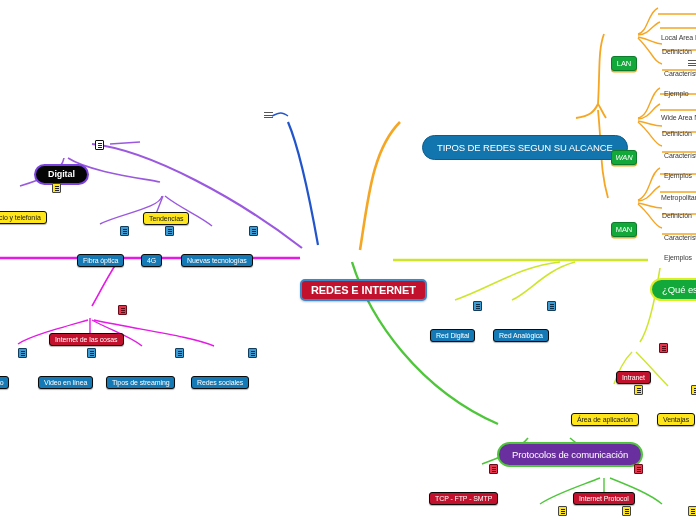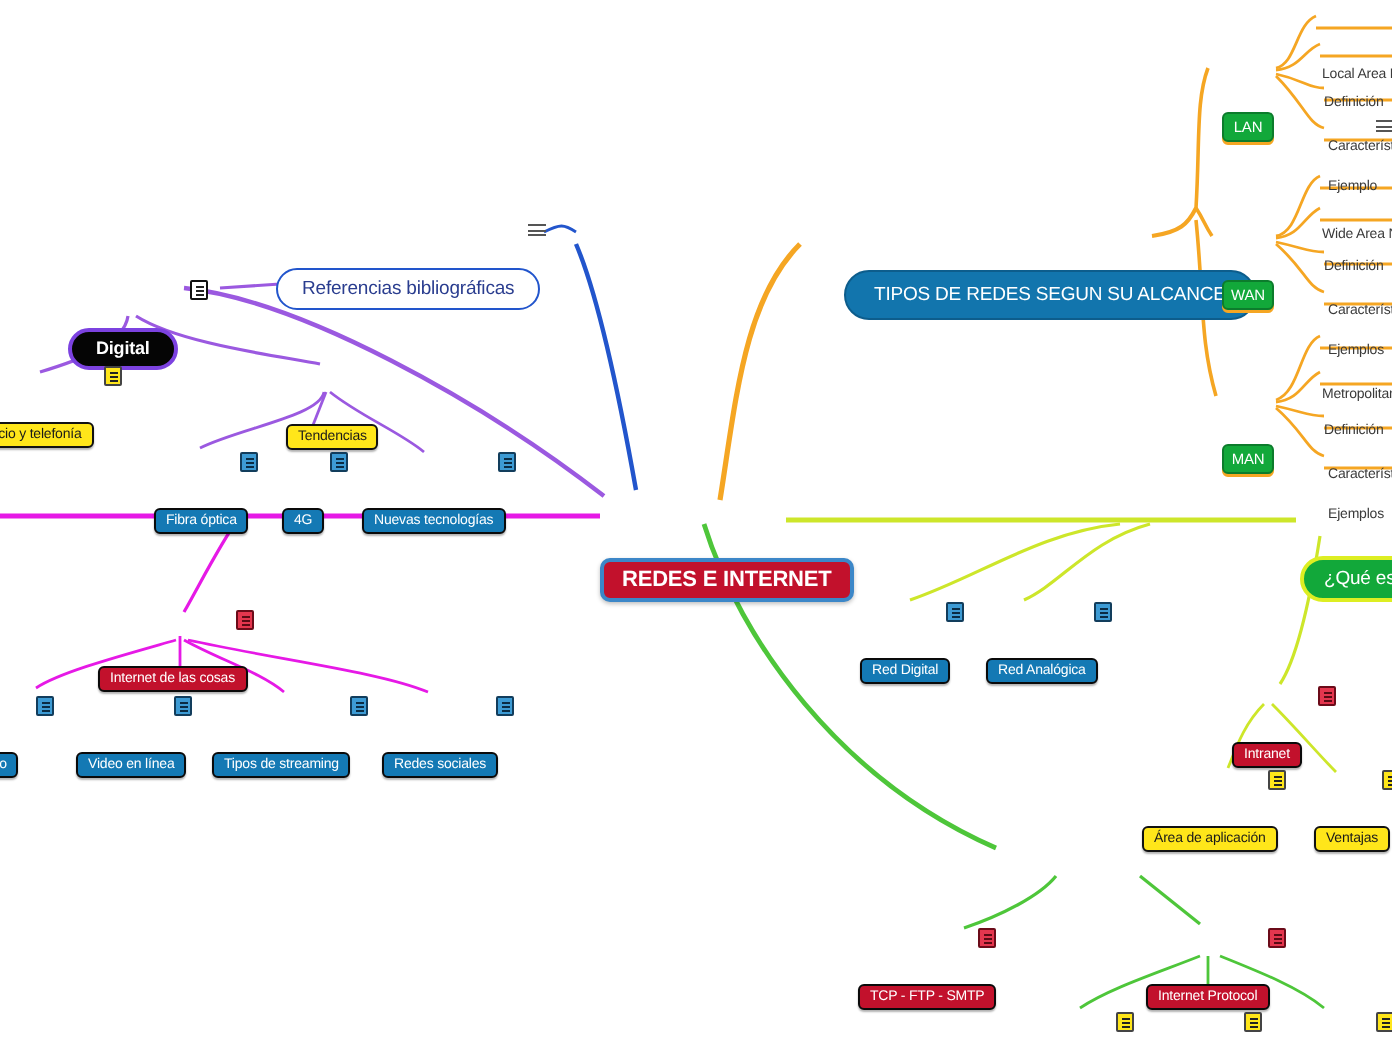--- a/index.html
+++ b/index.html
@@ -242,21 +242,21 @@
     <path d="M604 478 L 604 492" stroke="#4ec63a" stroke-width="1.4" fill="none"></path>
     <path d="M600 478 C 580 486, 555 494, 540 504" stroke="#4ec63a" stroke-width="1.4" fill="none"></path>
     <path d="M610 478 C 630 486, 650 494, 662 504" stroke="#4ec63a" stroke-width="1.4" fill="none"></path>
   </svg>
 
   <div class="node n-pill-blue" style="left:422px;top:106px;">TIPOS DE REDES SEGUN SU ALCANCE</div>
 
   <div class="node n-center" style="left:300px;top:250px;">REDES E INTERNET</div>
 
   <div class="node n-green" style="left:611px;top:27px;">LAN</div>
-  <div class="node n-green" style="left:611px;top:111px;">WAN</div>
+  <div class="node n-green" style="left:611px;top:121px;font-style:italic;">WAN</div>
   <div class="node n-green" style="left:611px;top:193px;">MAN</div>
 
   <div class="node n-plain" style="left:659px;top:2px;">Local Area N</div>
   <div class="node n-plain" style="left:660px;top:16px;">Definición</div>
   <div class="node n-plain" style="left:662px;top:38px;">Característic</div>
   <div class="node n-plain" style="left:662px;top:58px;">Ejemplo</div>
   <div class="note n" style="left:688px;top:58px;">
       <i></i>
       <i></i>
       <i></i>
@@ -267,21 +267,20 @@
   <div class="node n-plain" style="left:662px;top:120px;">Característic</div>
   <div class="node n-plain" style="left:662px;top:140px;">Ejemplos</div>
 
   <div class="node n-plain" style="left:659px;top:162px;">Metropolitan</div>
   <div class="node n-plain" style="left:660px;top:180px;">Definición</div>
   <div class="node n-plain" style="left:662px;top:202px;">Característic</div>
   <div class="node n-plain" style="left:662px;top:222px;">Ejemplos</div>
 
   <div class="node n-pill-green" style="left:650px;top:249px;">¿Qué es</div>
 
-  <div class="node n-pill-white" style="left:138px;top:105px;">Referencias bibliográficas</div>
   <div class="note n" style="left:264px;top:110px;">
       <i></i>
       <i></i>
       <i></i>
     </div>
 
   <div class="node n-pill-black" style="left:34px;top:135px;">Digital</div>
   <div class="note k" style="left:95px;top:140px;">
       <i></i>
       <i></i>
@@ -381,20 +380,21 @@
       <i></i>
     </div>
 
   <div class="node n-yellow" style="left:657px;top:384px;">Ventajas</div>
   <div class="note y" style="left:691px;top:385px;">
       <i></i>
       <i></i>
       <i></i>
     </div>
 
+  <div class="node n-pill-purple" style="left:497px;top:413px;">Protocolos de comunicación</div>
 
   <div class="node n-crimson" style="left:429px;top:463px;">TCP - FTP - SMTP</div>
   <div class="note r" style="left:489px;top:464px;">
       <i></i>
       <i></i>
       <i></i>
     </div>
 
   <div class="node n-crimson" style="left:573px;top:463px;">Internet Protocol</div>
   <div class="note r" style="left:634px;top:464px;">

